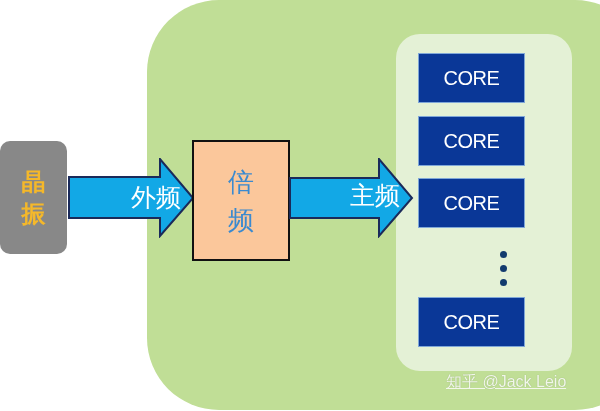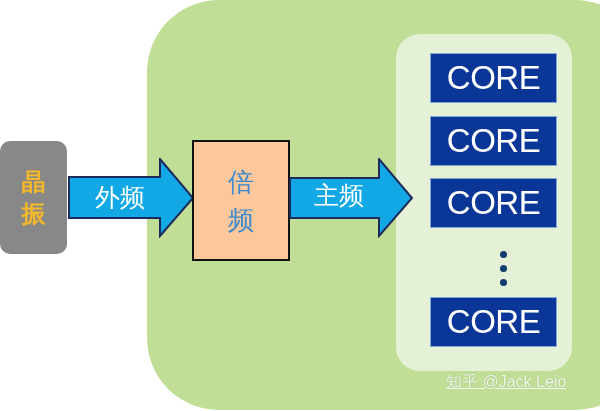--- a/index.html
+++ b/index.html
@@ -11,41 +11,40 @@
   .abs { position:absolute; }
   .green-board {
     left:147px; top:0px; width:500px; height:410px;
     background:#c0de96; border-radius:72px;
   }
   .core-panel {
     left:396px; top:34px; width:176px; height:337px;
     background:#e4f1d6; border-radius:24px;
   }
   .core {
-    left:418px; width:127px; height:50px;
+    left:418px; width:107px; height:50px;
     background:#0a3797; border:1px solid #7fa7d8; box-sizing:border-box;
     color:#ffffff; font-family:"Liberation Sans","DejaVu Sans",sans-serif;
-    font-size:33px; display:flex; align-items:center; justify-content:center;
+    font-size:20px; display:flex; align-items:center; justify-content:center;
     letter-spacing:-0.5px;
-    margin-left:12px;
   }
   .crystal {
     left:0px; top:141px; width:67px; height:113px;
     background:#888888; border-radius:10px;
     display:flex; flex-direction:column; align-items:center; justify-content:center;
     color:#f5b82a; font-size:24px; font-weight:bold; line-height:32px;
   }
   .multiplier {
     left:192px; top:140px; width:98px; height:121px;
     background:#fbc79b; border:2px solid #111111; box-sizing:border-box;
     display:flex; flex-direction:column; align-items:center; justify-content:center;
     color:#3a8ad0; font-size:26px; line-height:38px;
   }
   .arrow-label {
-    color:#ffffff; font-size:25px; display:flex; align-items:center; justify-content:center;
+    color:#ffffff; font-size:25px; display:flex; align-items:center; justify-content:center;padding-left:36px;
   }
   .dots { left:497px; top:251px; width:12px; height:44px; }
   .dot { width:7px; height:7px; border-radius:50%; background:#123b6e; margin:0 auto 7px auto; }
   .watermark {
     left:446px; top:372px; color:#f2f7ea; font-size:16px;
     font-family:"Liberation Sans","DejaVu Sans",sans-serif;
     text-shadow:0 0 1px #8aa86b;
     text-decoration:underline;
   }
 </style>

